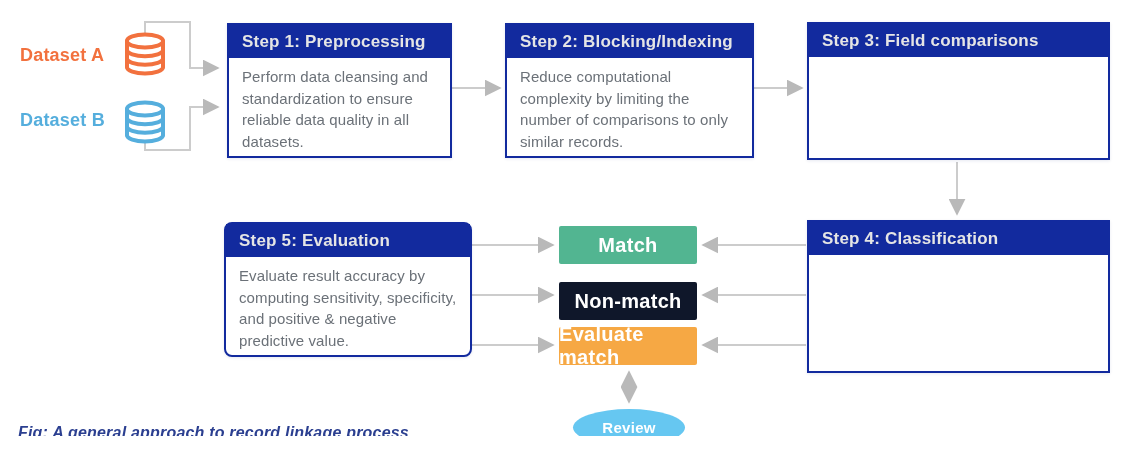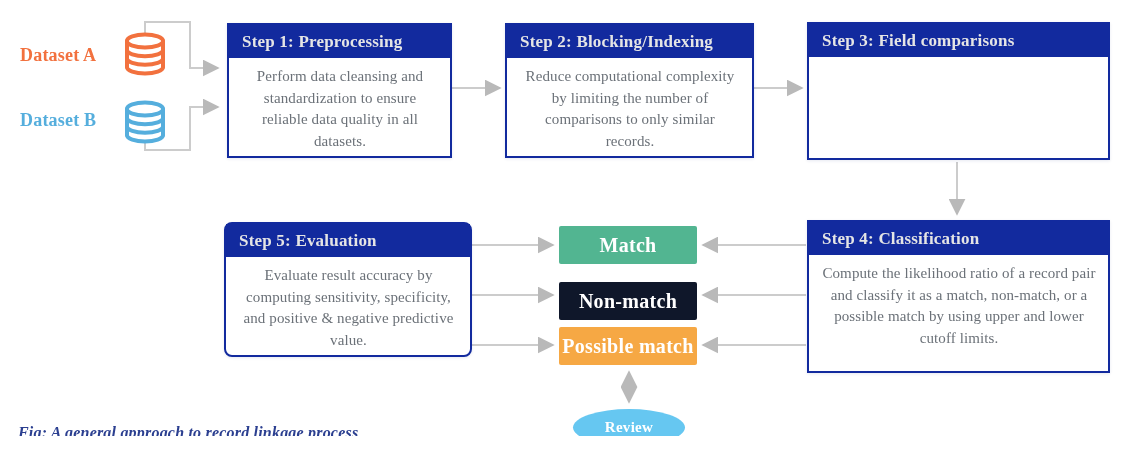--- a/index.html
+++ b/index.html
@@ -1,34 +1,34 @@
 <!DOCTYPE html>
 <html><head>
 <meta charset="utf-8">
 <style>
   html,body{margin:0;padding:0;background:#ffffff;}
   #canvas{
     position:relative;width:1135px;height:436px;background:#ffffff;overflow:hidden;
-    font-family:Liberation Serif, serif;
+    font-family:Liberation Sans, sans-serif;
   }
   #connector-layer{position:absolute;left:0;top:0;z-index:0;}
   .ds-label{
     position:absolute;z-index:2;font-size:18px;font-weight:700;letter-spacing:.2px;white-space:nowrap;
   }
   .db-icon{position:absolute;z-index:2;display:block;}
   .step{
     position:absolute;z-index:1;background:#ffffff;border:2px solid #122a9e;box-sizing:border-box;
     box-shadow:0 1px 3px rgba(20,40,120,.10);
   }
   .step-header{
     display:flex;align-items:center;height:33px;padding:0 13px;color:#e5e5e5;
     font-size:17px;font-weight:700;letter-spacing:.2px;white-space:nowrap;
   }
   .step-body{
-    padding:8px 12px 6px 13px;color:#6b7178;font-size:15px;line-height:1.44;letter-spacing:.1px;text-align:center;
+    padding:8px 12px 6px 13px;color:#6b7178;font-size:15px;line-height:1.44;letter-spacing:.1px;
   }
   .outcome{
     position:absolute;z-index:1;width:138px;height:38px;display:flex;align-items:center;justify-content:center;
     color:#ffffff;font-size:20px;font-weight:700;letter-spacing:.3px;border-radius:2px;
   }
   .review{
     position:absolute;z-index:1;left:573px;top:409px;width:112px;height:37px;border-radius:50%;
     display:flex;align-items:center;justify-content:center;color:#ffffff;font-size:15px;font-weight:700;letter-spacing:.3px;
   }
   .caption{
@@ -95,29 +95,28 @@
     <div class="step-header" style="background-color: rgb(18, 42, 158);">Step 2: Blocking/Indexing</div>
     <div class="step-body">Reduce computational complexity by limiting the number of comparisons to only similar records.</div>
   </div>
 
   <div class="step" style="left:807px;top:22px;width:303px;height:138px;">
     <div class="step-header" style="background-color: rgb(18, 42, 158);">Step 3: Field comparisons</div>
   </div>
 
   <div class="step" style="left:807px;top:220px;width:303px;height:153px;">
     <div class="step-header" style="background-color: rgb(18, 42, 158);">Step 4: Classification</div>
-    <div class="step-body">Compute the likelihood ratio of a record pair and classify it as a match, non-match, or a possible match by using upper and lower cutoff limits.</div>
   </div>
 
   <div class="step" style="left:224px;top:222px;width:248px;height:135px;border-radius:8px;">
     <div class="step-header" style="background-color: rgb(18, 42, 158);">Step 5: Evaluation</div>
     <div class="step-body">Evaluate result accuracy by computing sensitivity, specificity, and positive &amp; negative predictive value.</div>
   </div>
 
   <div class="outcome" style="left: 559px; top: 226px; background-color: rgb(82, 181, 145);">Match</div>
   <div class="outcome" style="left: 559px; top: 282px; background-color: #0f172a;">Non-match</div>
-  <div class="outcome" style="left: 559px; top: 327px; background-color: rgb(246, 168, 68);">Possible match</div>
+  <div class="outcome" style="left: 559px; top: 327px; background-color: rgb(246, 168, 68);">Evaluate match</div>
 
   <div class="review" style="background-color: rgb(102, 199, 241);">Review</div>
 
   <div class="caption" style="color: rgb(43, 63, 144);">Fig: A general approach to record linkage process</div>
 
 </div>
 
 </body></html>

